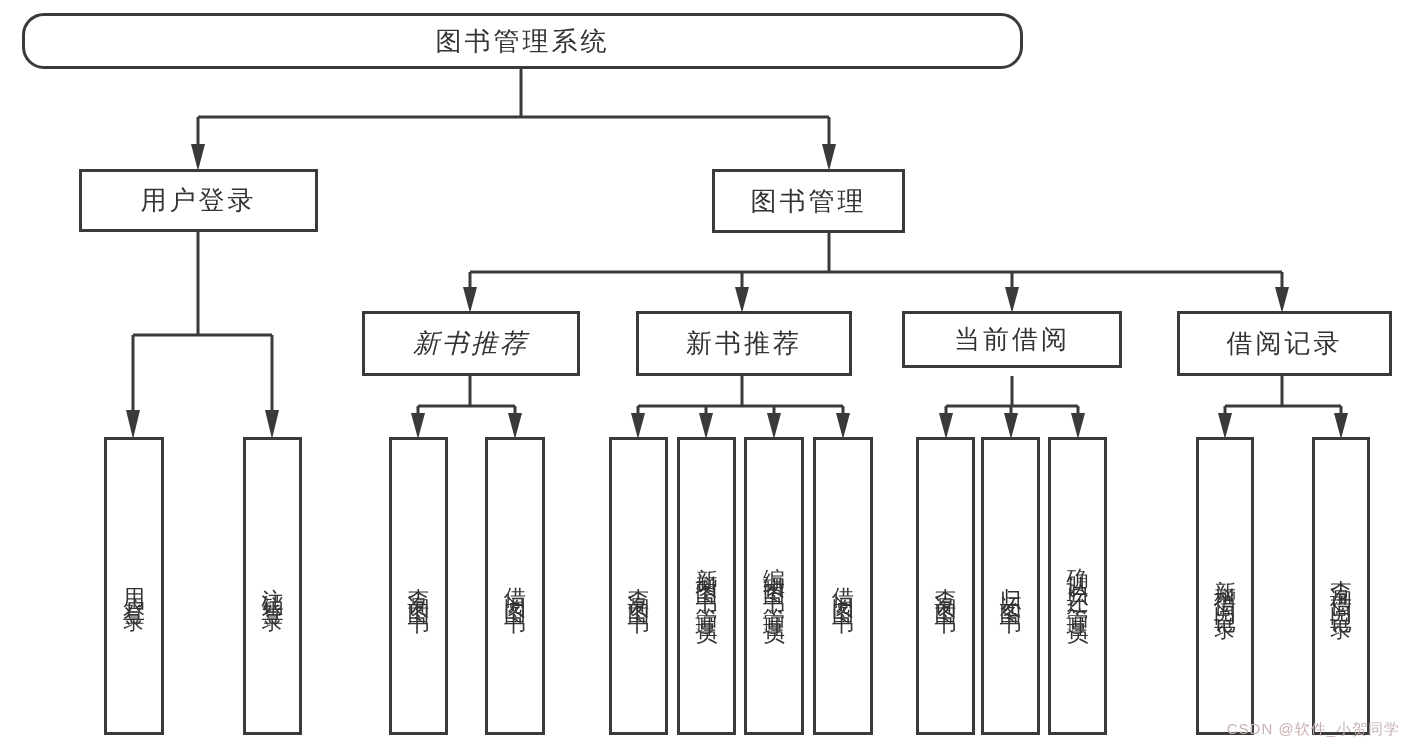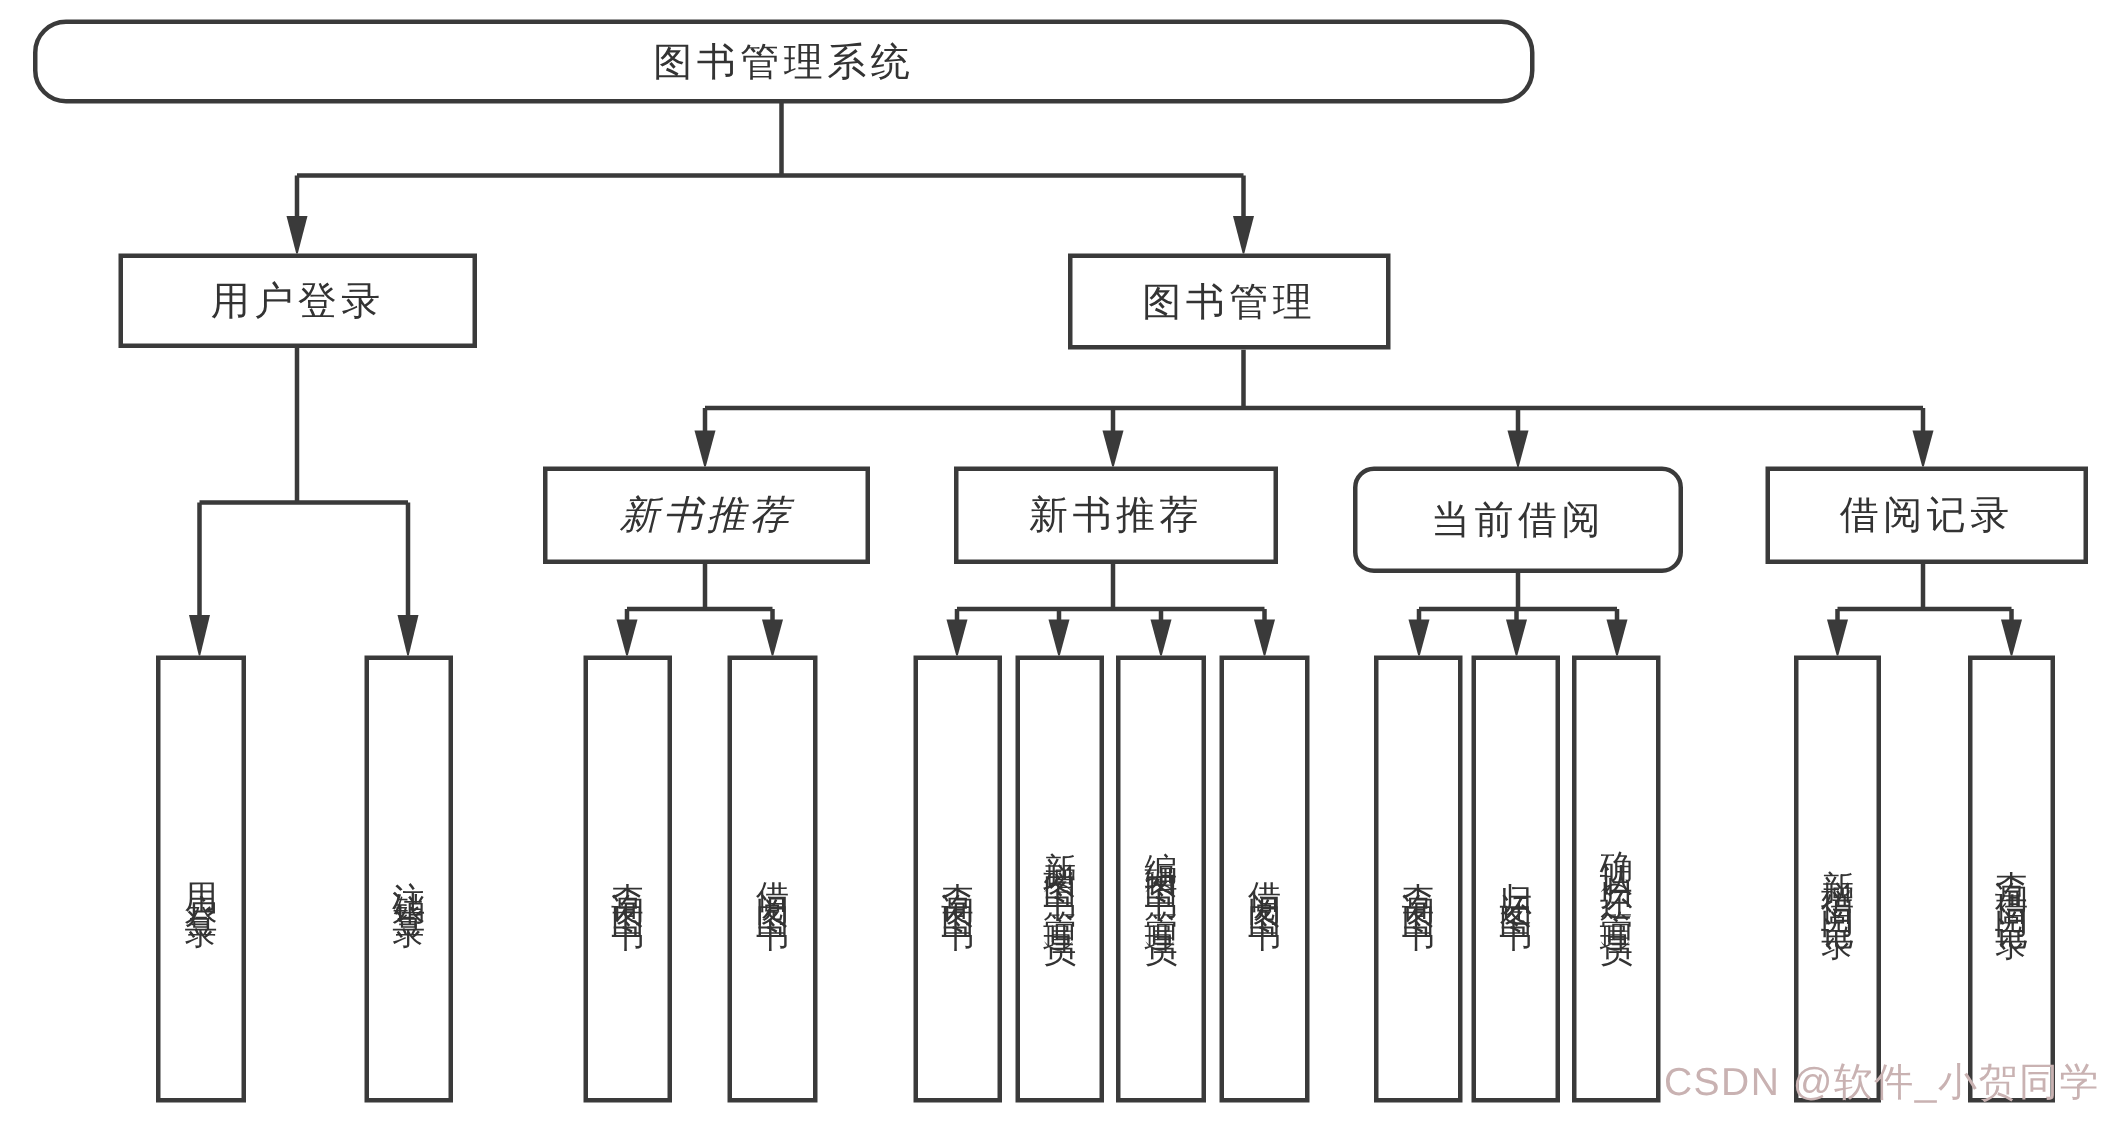--- a/index.html
+++ b/index.html
@@ -42,21 +42,21 @@
     text-orientation: mixed;
     font-size: 22px;
     line-height: 1;
     letter-spacing: 8px;
     white-space: nowrap;
   }
   .watermark {
     position: absolute;
     right: 5px;
     bottom: 8px;
-    font-size: 26px;
+    font-size: 15px;
     color: #c9b2b2;
     letter-spacing: 1px;
     z-index: 5;
     white-space: nowrap;
   }
 </style>
 </head>
 <body>
 
 <div class="stage">
@@ -101,31 +101,31 @@
     </g>
   </svg>
 
   <div class="node h-node" style="left:22px; top:13px; width:1001px; height:56px;border-radius:22px;">
     <span>图书管理系统</span>
   </div>
 
   <div class="node h-node" style="left:79px; top:169px; width:239px; height:63px;">
     <span>用户登录</span>
   </div>
-  <div class="node h-node" style="left:712px; top:169px; width:215px; height:64px;">
+  <div class="node h-node" style="left:712px; top:169px; width:193px; height:64px;">
     <span>图书管理</span>
   </div>
 
   <div class="node h-node" style="left:362px; top:311px; width:218px; height:65px;font-style:italic;">
     <span>新书推荐</span>
   </div>
   <div class="node h-node" style="left:636px; top:311px; width:216px; height:65px;">
     <span>新书推荐</span>
   </div>
-  <div class="node h-node" style="left:902px; top:311px; width:220px; height:71px;border-radius:14px;">
+  <div class="node h-node" style="left:902px; top:311px; width:220px; height:57px;">
     <span>当前借阅</span>
   </div>
   <div class="node h-node" style="left:1177px; top:311px; width:215px; height:65px;">
     <span>借阅记录</span>
   </div>
 
   <div class="node v-node" style="left:104px; top:437px; width:60px; height:298px;">
     <span class="vtext">用户登录</span>
   </div>
   <div class="node v-node" style="left:243px; top:437px; width:59px; height:298px;">

